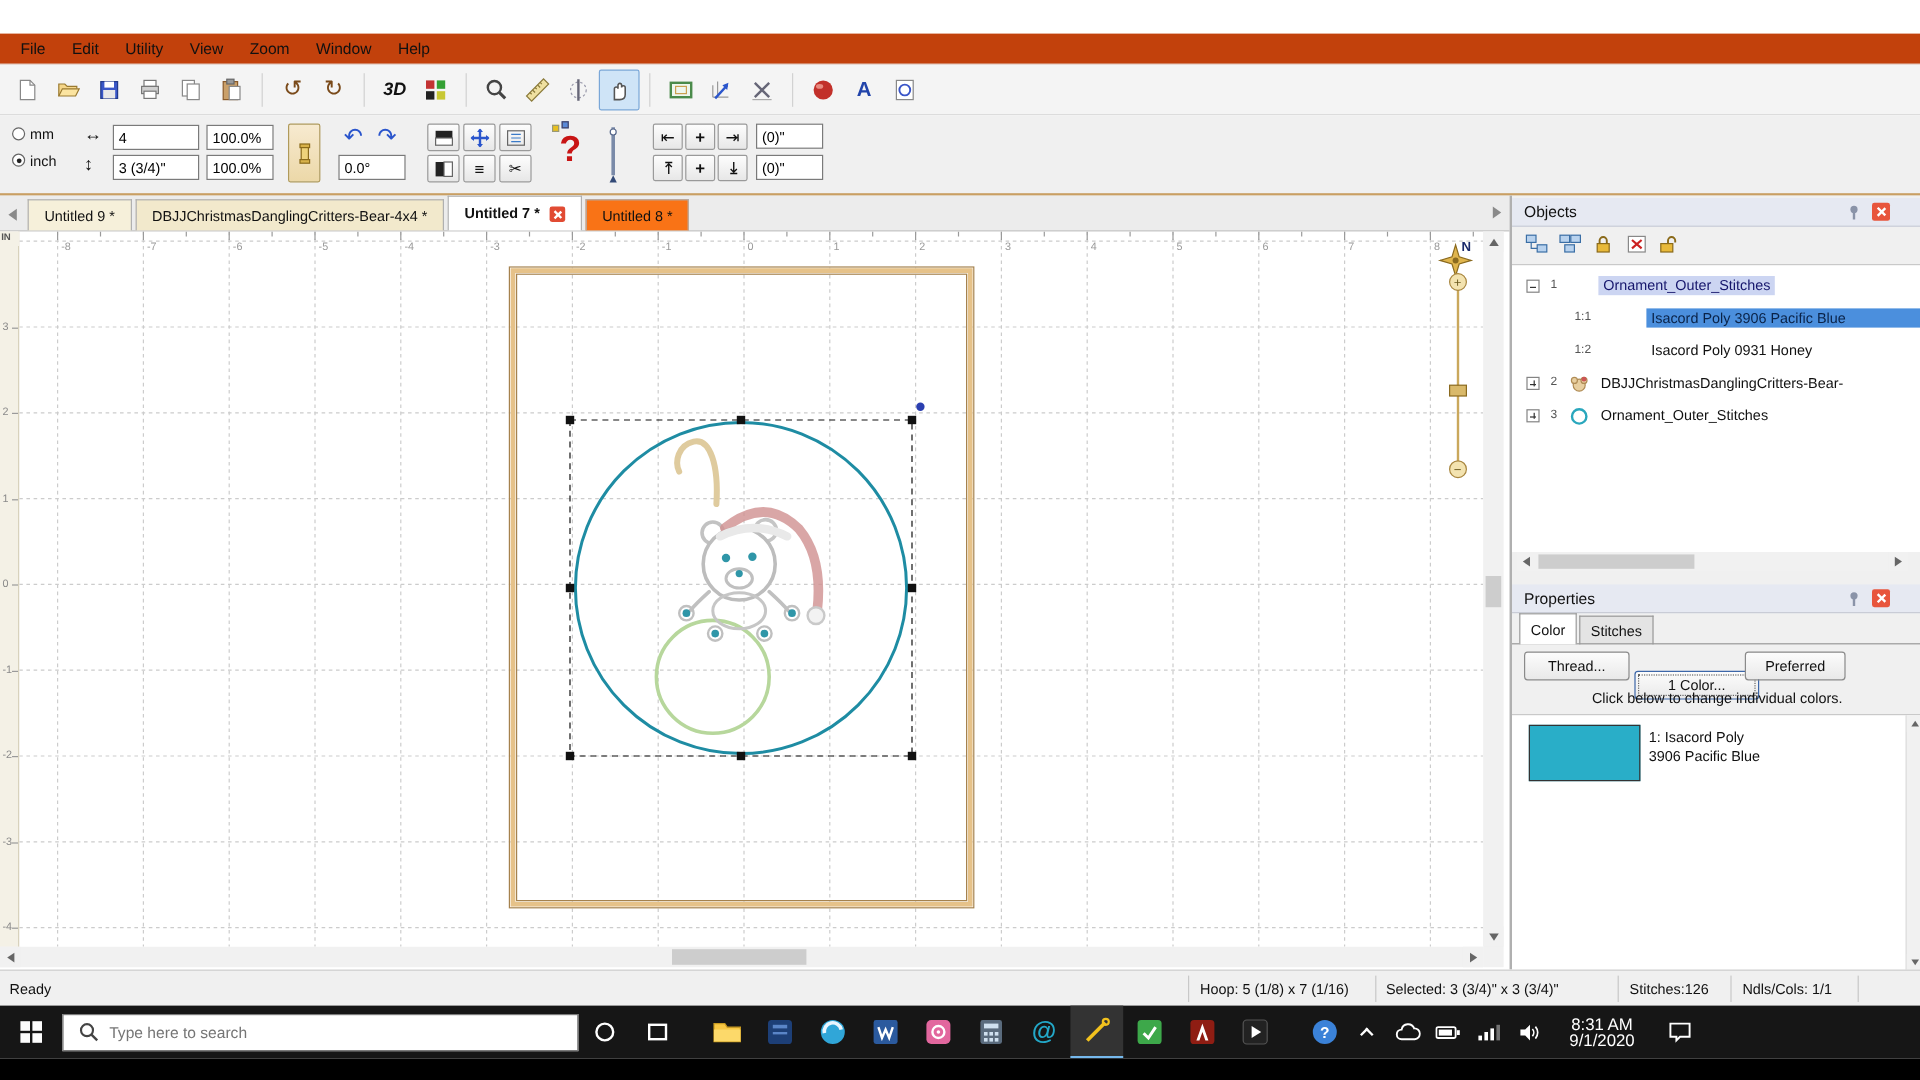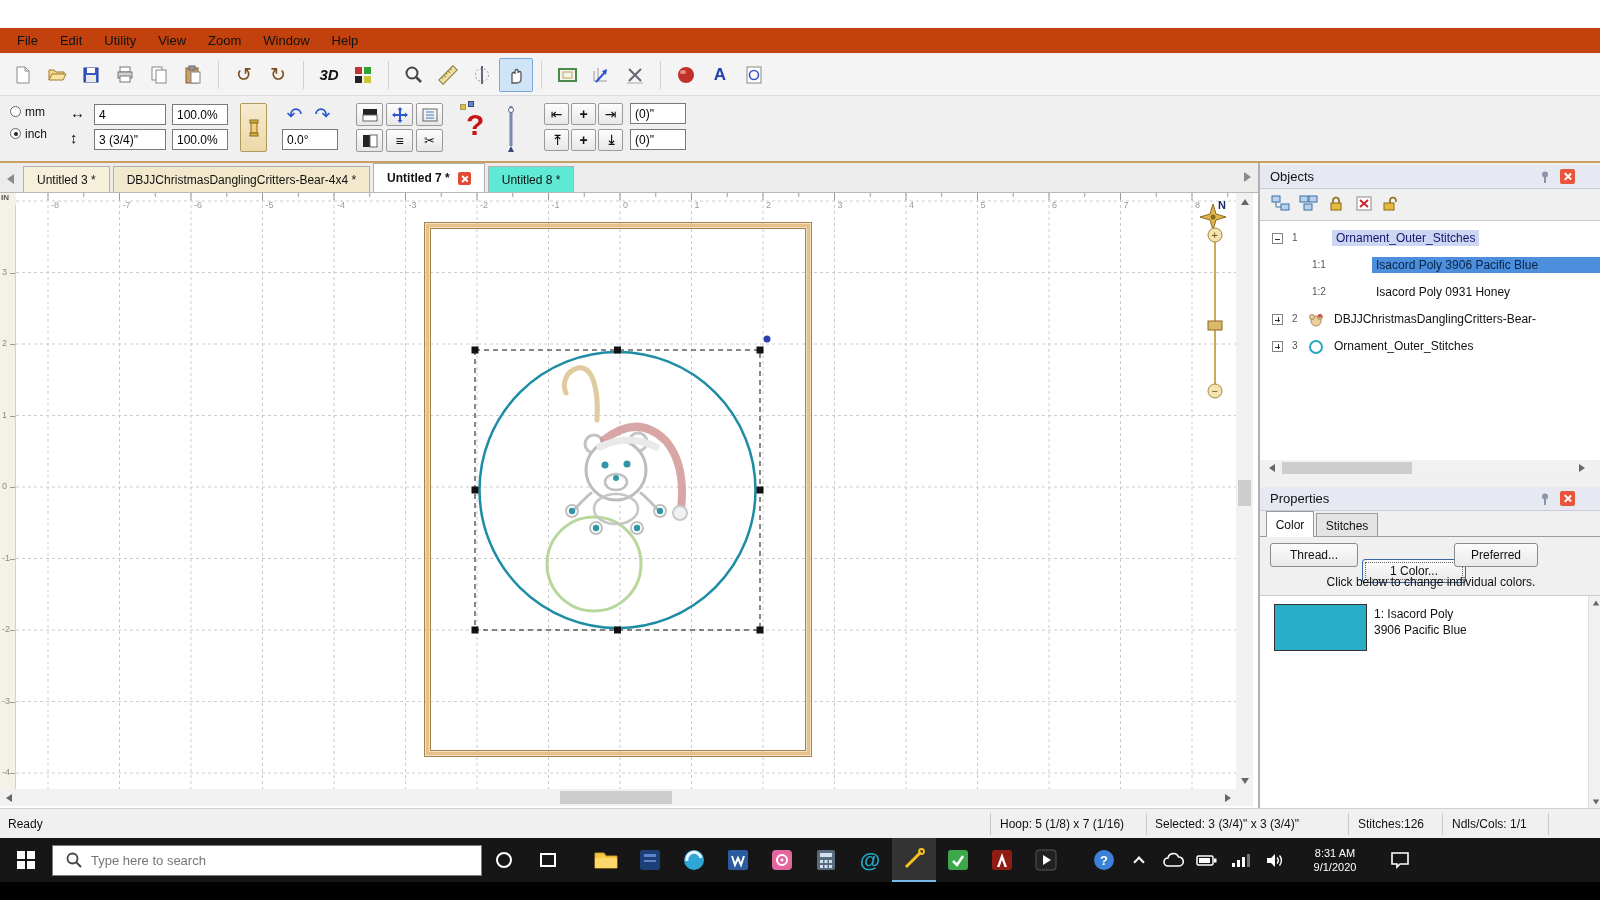--- a/index.html
+++ b/index.html
@@ -85,21 +85,21 @@
   .tkslot.active{background:#333;border-bottom:2px solid #76b9ed}
   #search-box{width:430px;height:31px;background:#fff;border:1px solid #7a7a7a;display:flex;align-items:center;flex:0 0 auto}
   #search-box input{border:none;outline:none;font-size:13px;color:#1d4ed8;width:360px;background:transparent}
   .winlogo{display:grid;grid-template-columns:8px 8px;grid-template-rows:8px 8px;gap:1.5px}
   .winlogo div{background:#fdfdfd}
   .ring{width:16px;height:16px;border:2px solid #fff;border-radius:50%}
   .tview{width:16px;height:14px;border:2px solid #fff;position:relative;background:#161616}
   .chev{width:8px;height:8px;border-left:2px solid #fff;border-top:2px solid #fff;transform:rotate(45deg);margin-top:4px}
   .sigbars{display:flex;align-items:flex-end;gap:2px}
   .sigbars div{width:3px;background:#fff}
-  #clock{color:#fff;font-size:11px;text-align:center;line-height:14px;width:86px;flex:0 0 auto}
+  #clock{color:#fff;font-size:14px;text-align:center;line-height:14px;width:86px;flex:0 0 auto}
   #strip{left:0;top:882px;width:1600px;height:18px;background:#000}
 </style>
 </head>
 <body>
 
 <div id="app">
 
 
   <div id="menubar" class="abs">
     <span>File</span>
@@ -319,30 +319,30 @@
         <span style="font-size:14px;display:inline-block;transform:rotate(-90deg)">⇤</span>
       </div>
     <input class="fld" style="left: 630px; top: 33px; width: 56px;" value="(0)&quot;">
   </div>
 
   <div id="tabbar" class="abs">
     <div style="width:20px;height:26px;display:flex;align-items:center;justify-content:center">
         <div class="tri tri-l"></div>
       </div>
     <div class="tab" style="background:#f6f0da">
-        <span>Untitled 3 *</span>
+        <span>Untitled 9 *</span>
       </div>
     <div class="tab" style="background:#f2e9cc">
         <span>DBJJChristmasDanglingCritters-Bear-4x4 *</span>
       </div>
     <div class="tab active">
         <span>Untitled 7 *</span>
         <div class="tclose"></div>
       </div>
-    <div class="tab" style="background:#5eead4">
+    <div class="tab" style="background:#f97316">
         <span>Untitled 8 *</span>
       </div>
     <div style="position:absolute;right:2px;bottom:4px;width:18px;height:22px;display:flex;align-items:center;justify-content:center">
         <div class="tri tri-r"></div>
       </div>
   </div>
 
   <div id="canvas-wrap" class="abs">
     <svg id="canvas-svg" style="position:absolute;left:16px;top:0" width="1220" height="596" viewBox="0 0 1220 596">
       <g id="grid">

